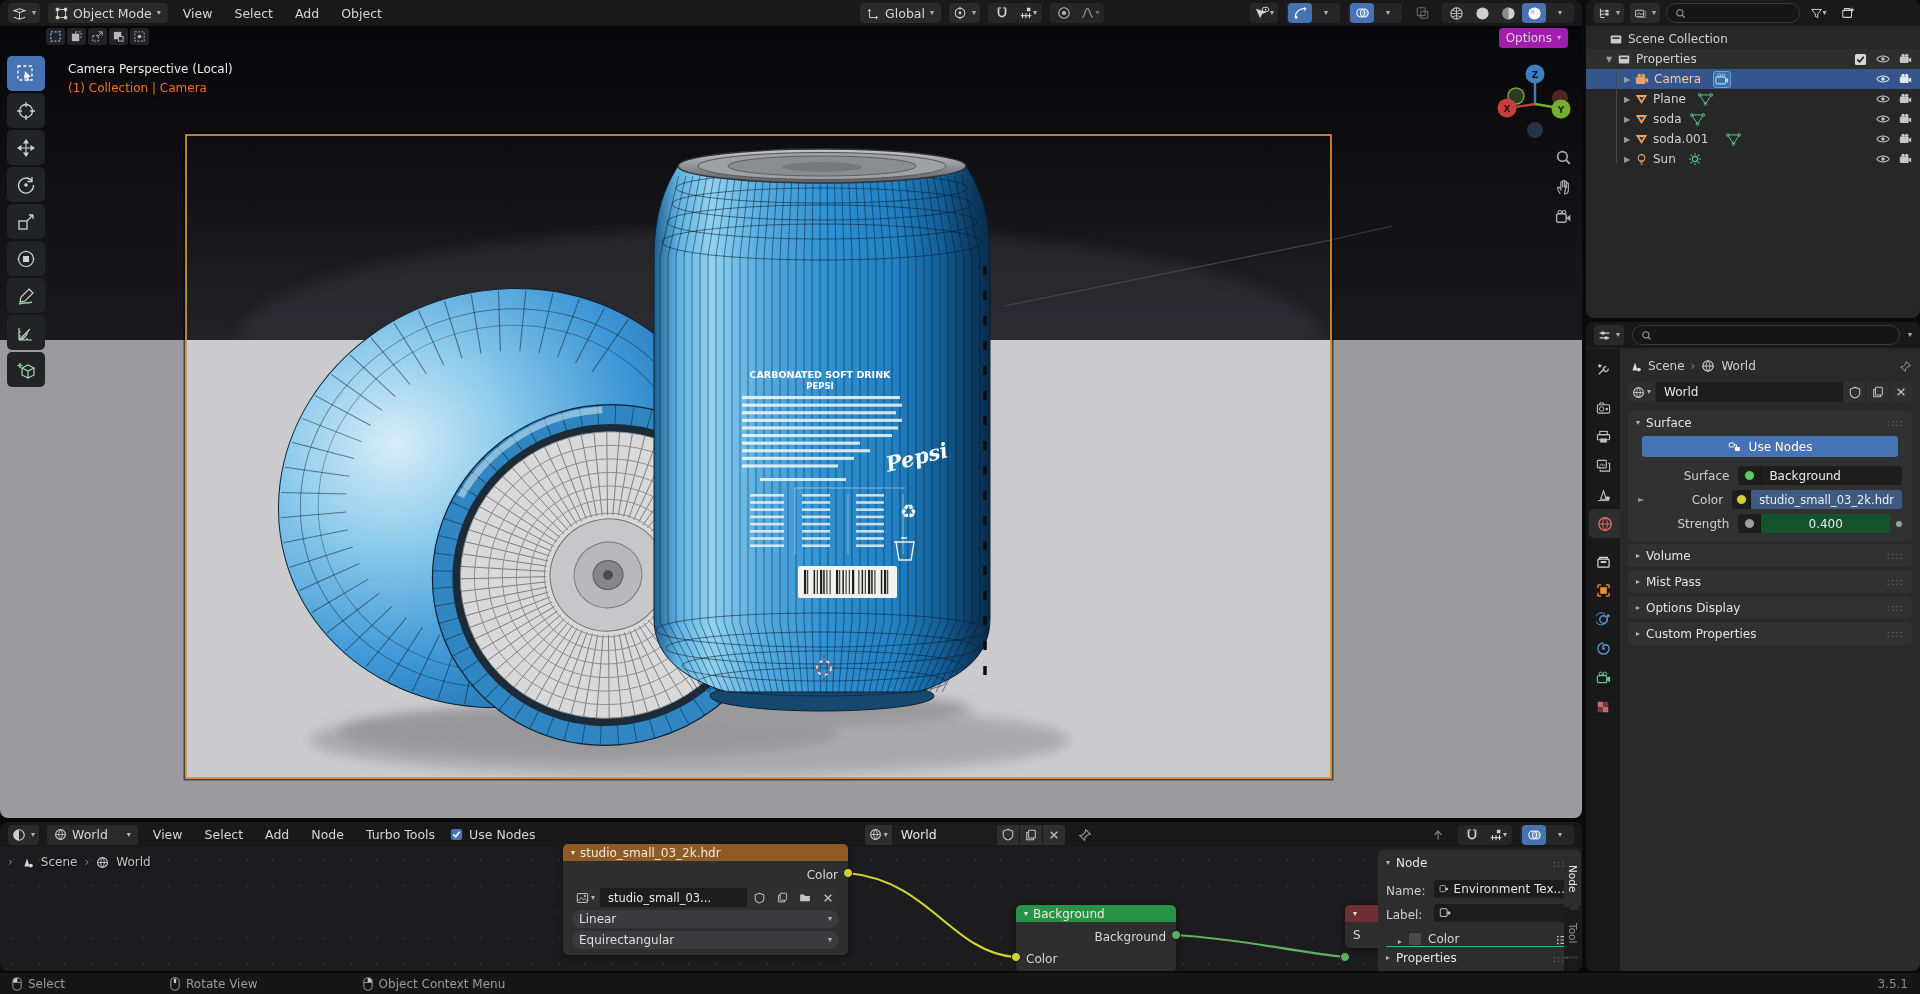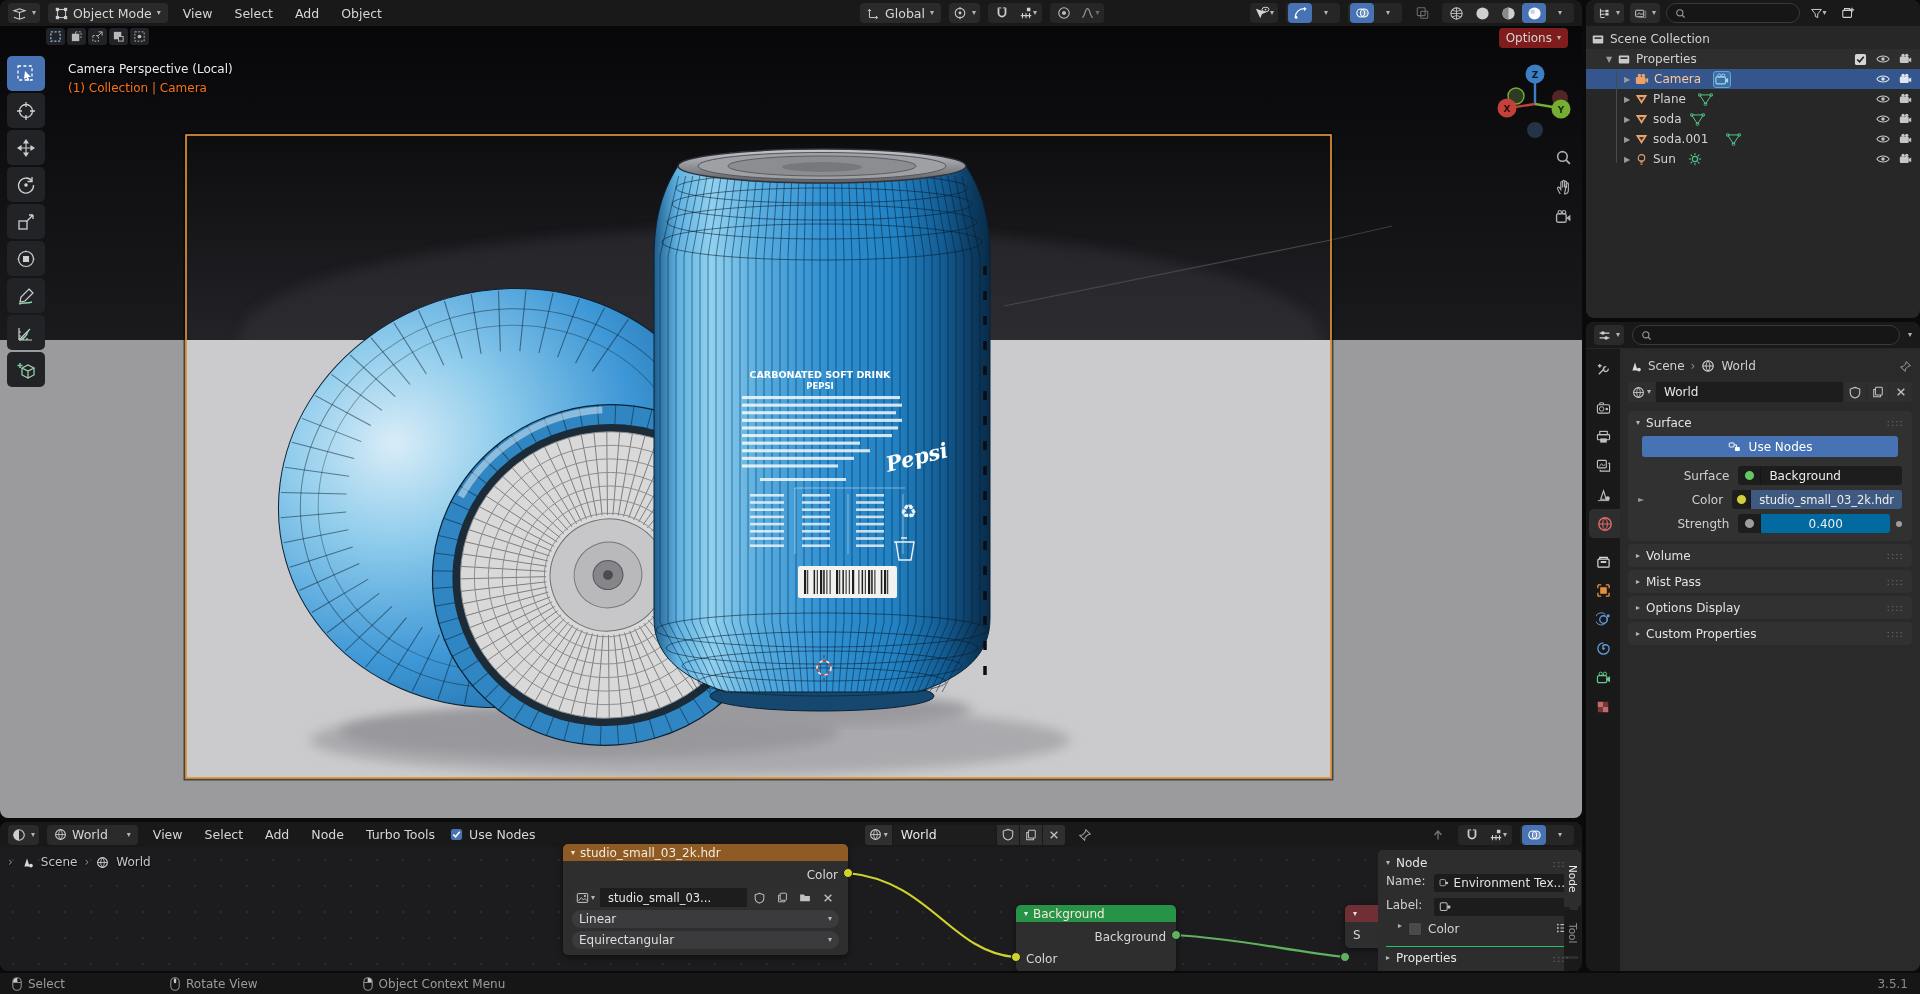--- a/index.html
+++ b/index.html
@@ -63,41 +63,41 @@
   .usenodes{display:flex;align-items:center;justify-content:center;gap:8px;background:#4772b3;color:#fff;
     height:21px;border-radius:3px;margin:2px 14px 8px 14px}
   .prow{display:flex;align-items:center;height:21px;margin:3px 10px 3px 0;position:relative}
   .prow .lab{width:37%;text-align:right;padding-right:9px;color:#cfcfcf}
   .sockbtn{width:22px;height:19px;background:#1d1d1d;border-radius:3px 0 0 3px;display:flex;
     align-items:center;justify-content:center;border-right:1px solid #161616}
   .sock{width:9px;height:9px;border-radius:50%;border:1px solid #141414}
   .pfield{flex:1;height:19px;display:flex;align-items:center;padding:0 8px;color:#ededed;border-radius:0 3px 3px 0}
   .f-menu{background:#1d1d1d}
   .f-img{background:#3e5a80}
-  .f-num{background:#0369a1;justify-content:center}
+  .f-num{background:#14532d;justify-content:center}
   .animdot{width:6px;height:6px;border-radius:50%;background:#9d9d9d;margin-left:6px}
   .exp{position:absolute;left:-14px;color:#9a9a9a;font-size:8px}
   
   #shader{left:0;top:822px;width:1582px;height:149px;background:#1c1c1e}
   #node-canvas{position:absolute;left:0;top:25px;right:0;bottom:0;
     background:radial-gradient(circle,#2c2c2e 1px,transparent 1.4px) 0 0/26px 26px,#1c1c1e}
   .node{position:absolute;border-radius:5px;box-shadow:0 2px 6px rgba(0,0,0,.5)}
   .node-hd{height:17px;display:flex;align-items:center;gap:5px;padding:0 8px;border-radius:5px 5px 0 0;
     color:#f2e9dc;font-size:12px;white-space:nowrap;overflow:hidden}
   .node-bd{background:rgba(47,47,47,.97);border-radius:0 0 5px 5px;padding:3px 0}
   .n-row{height:22px;display:flex;align-items:center;padding:0 10px;color:#d7d7d7}
   .n-sel{height:18px;background:#3b3b3d;border-radius:9px;margin:3px 9px;display:flex;align-items:center;
     padding:0 7px;color:#dedede}
   .n-sel .caret{margin-left:auto}
   .n-db{display:flex;align-items:center;height:19px;margin:2px 9px;gap:1px}
   .n-db .db-name{height:19px;font-size:11.5px}
   #npanel{position:absolute;left:1378px;top:3px;width:184px;height:121px;background:#2d2d2d;
     border-radius:5px 0 0 0;padding:2px 8px}
   .np-hd{display:flex;align-items:center;height:22px;gap:6px;color:#e6e6e6}
-  .np-row{display:flex;align-items:flex-start;height:24px;gap:6px}
+  .np-row{display:flex;align-items:flex-end;height:24px;gap:6px}
   .np-row .nlab{width:42px;color:#cfcfcf}
   .np-field{flex:1;background:#1c1c1c;border-radius:3px;height:18px;display:flex;align-items:center;
     gap:5px;padding:0 5px;color:#e2e2e2;white-space:nowrap;overflow:hidden}
   #ntabs{position:absolute;left:1564px;top:4px;width:17px;display:flex;flex-direction:column;gap:3px}
   .ntab{writing-mode:vertical-rl;display:flex;align-items:center;justify-content:center;
     background:#1a1a1a;color:#909090;border-radius:0 4px 4px 0;font-size:10.5px;padding:6px 0;overflow:hidden}
   .ntab.active{background:#2d2d2d;color:#ececec}
   
   #statusbar{position:absolute;left:0;top:973px;width:1920px;height:21px;background:#161616;
     display:flex;align-items:center;color:#9b9b9b;padding:0 12px;box-sizing:border-box}
@@ -758,21 +758,21 @@
         </rect>
       </span>
     <span class="modebtn">
         <svg width="13" height="13" viewBox="0 0 14 14">
           <rect x="2" y="2" width="10" height="10" fill="none" stroke="#b9b9b9" stroke-dasharray="2 1.6"></rect>
           <circle cx="7" cy="7" r="2" fill="#b9b9b9"></circle>
         </svg>
       </span>
   </div>
   <div id="vp-options">
-    <span class="pill" style="background:#7f1d1d">
+    <span class="pill" style="background:#a21caf">
         <span>Options</span>
         <span class="caret">▾</span>
       </span>
   </div>
 
   <div id="vp-toolcol">
     <div class="tool active">
         <svg width="20" height="20" viewBox="0 0 20 20">
           <rect x="2" y="2" width="14" height="14" fill="none" stroke="#fff" stroke-width="1.3" stroke-dasharray="3 2.4"></rect>
           <path d="M9 7 L15 13 L12 13 L13.5 16.5 L11.5 17 L10.5 13.5 L8 15 Z" fill="#fff"></path>
@@ -904,21 +904,21 @@
     <span class="iconbtn">
       <svg width="14" height="14" viewBox="0 0 16 16">
           <rect x="2" y="5" width="10" height="8" rx="1" fill="none" stroke="#cfcfcf" stroke-width="1.2"></rect>
           <path d="M4 5 V3 h6 v2" stroke="#cfcfcf" fill="none" stroke-width="1.2"></path>
           <path d="M12.5 2 v5 M10 4.5 h5" stroke="#cfcfcf" stroke-width="1.4"></path>
         </svg>
     </span>
   </div>
   <div style="padding-top:3px;position:relative">
     <div style="position:absolute;left:30px;top:44px;bottom:6px;width:1px;background:#4a4a4a"></div>
-    <div class="ol-row" style="padding-left:4px">
+    <div class="ol-row" style="padding-left:22px">
       <span class="ol-ico">
           <svg width="14" height="14" viewBox="0 0 16 16">
             <rect x="2" y="4" width="12" height="9" rx="1" fill="#c9c9c9"></rect>
             <rect x="4" y="6" width="8" height="2" fill="#3a3a3a"></rect>
           </svg>
         </span>
       <span class="ol-label">Scene Collection</span>
     </div>
     <div class="ol-row ol-colrow" style="padding-left:16px">
       <span class="ol-caret">▼</span>

